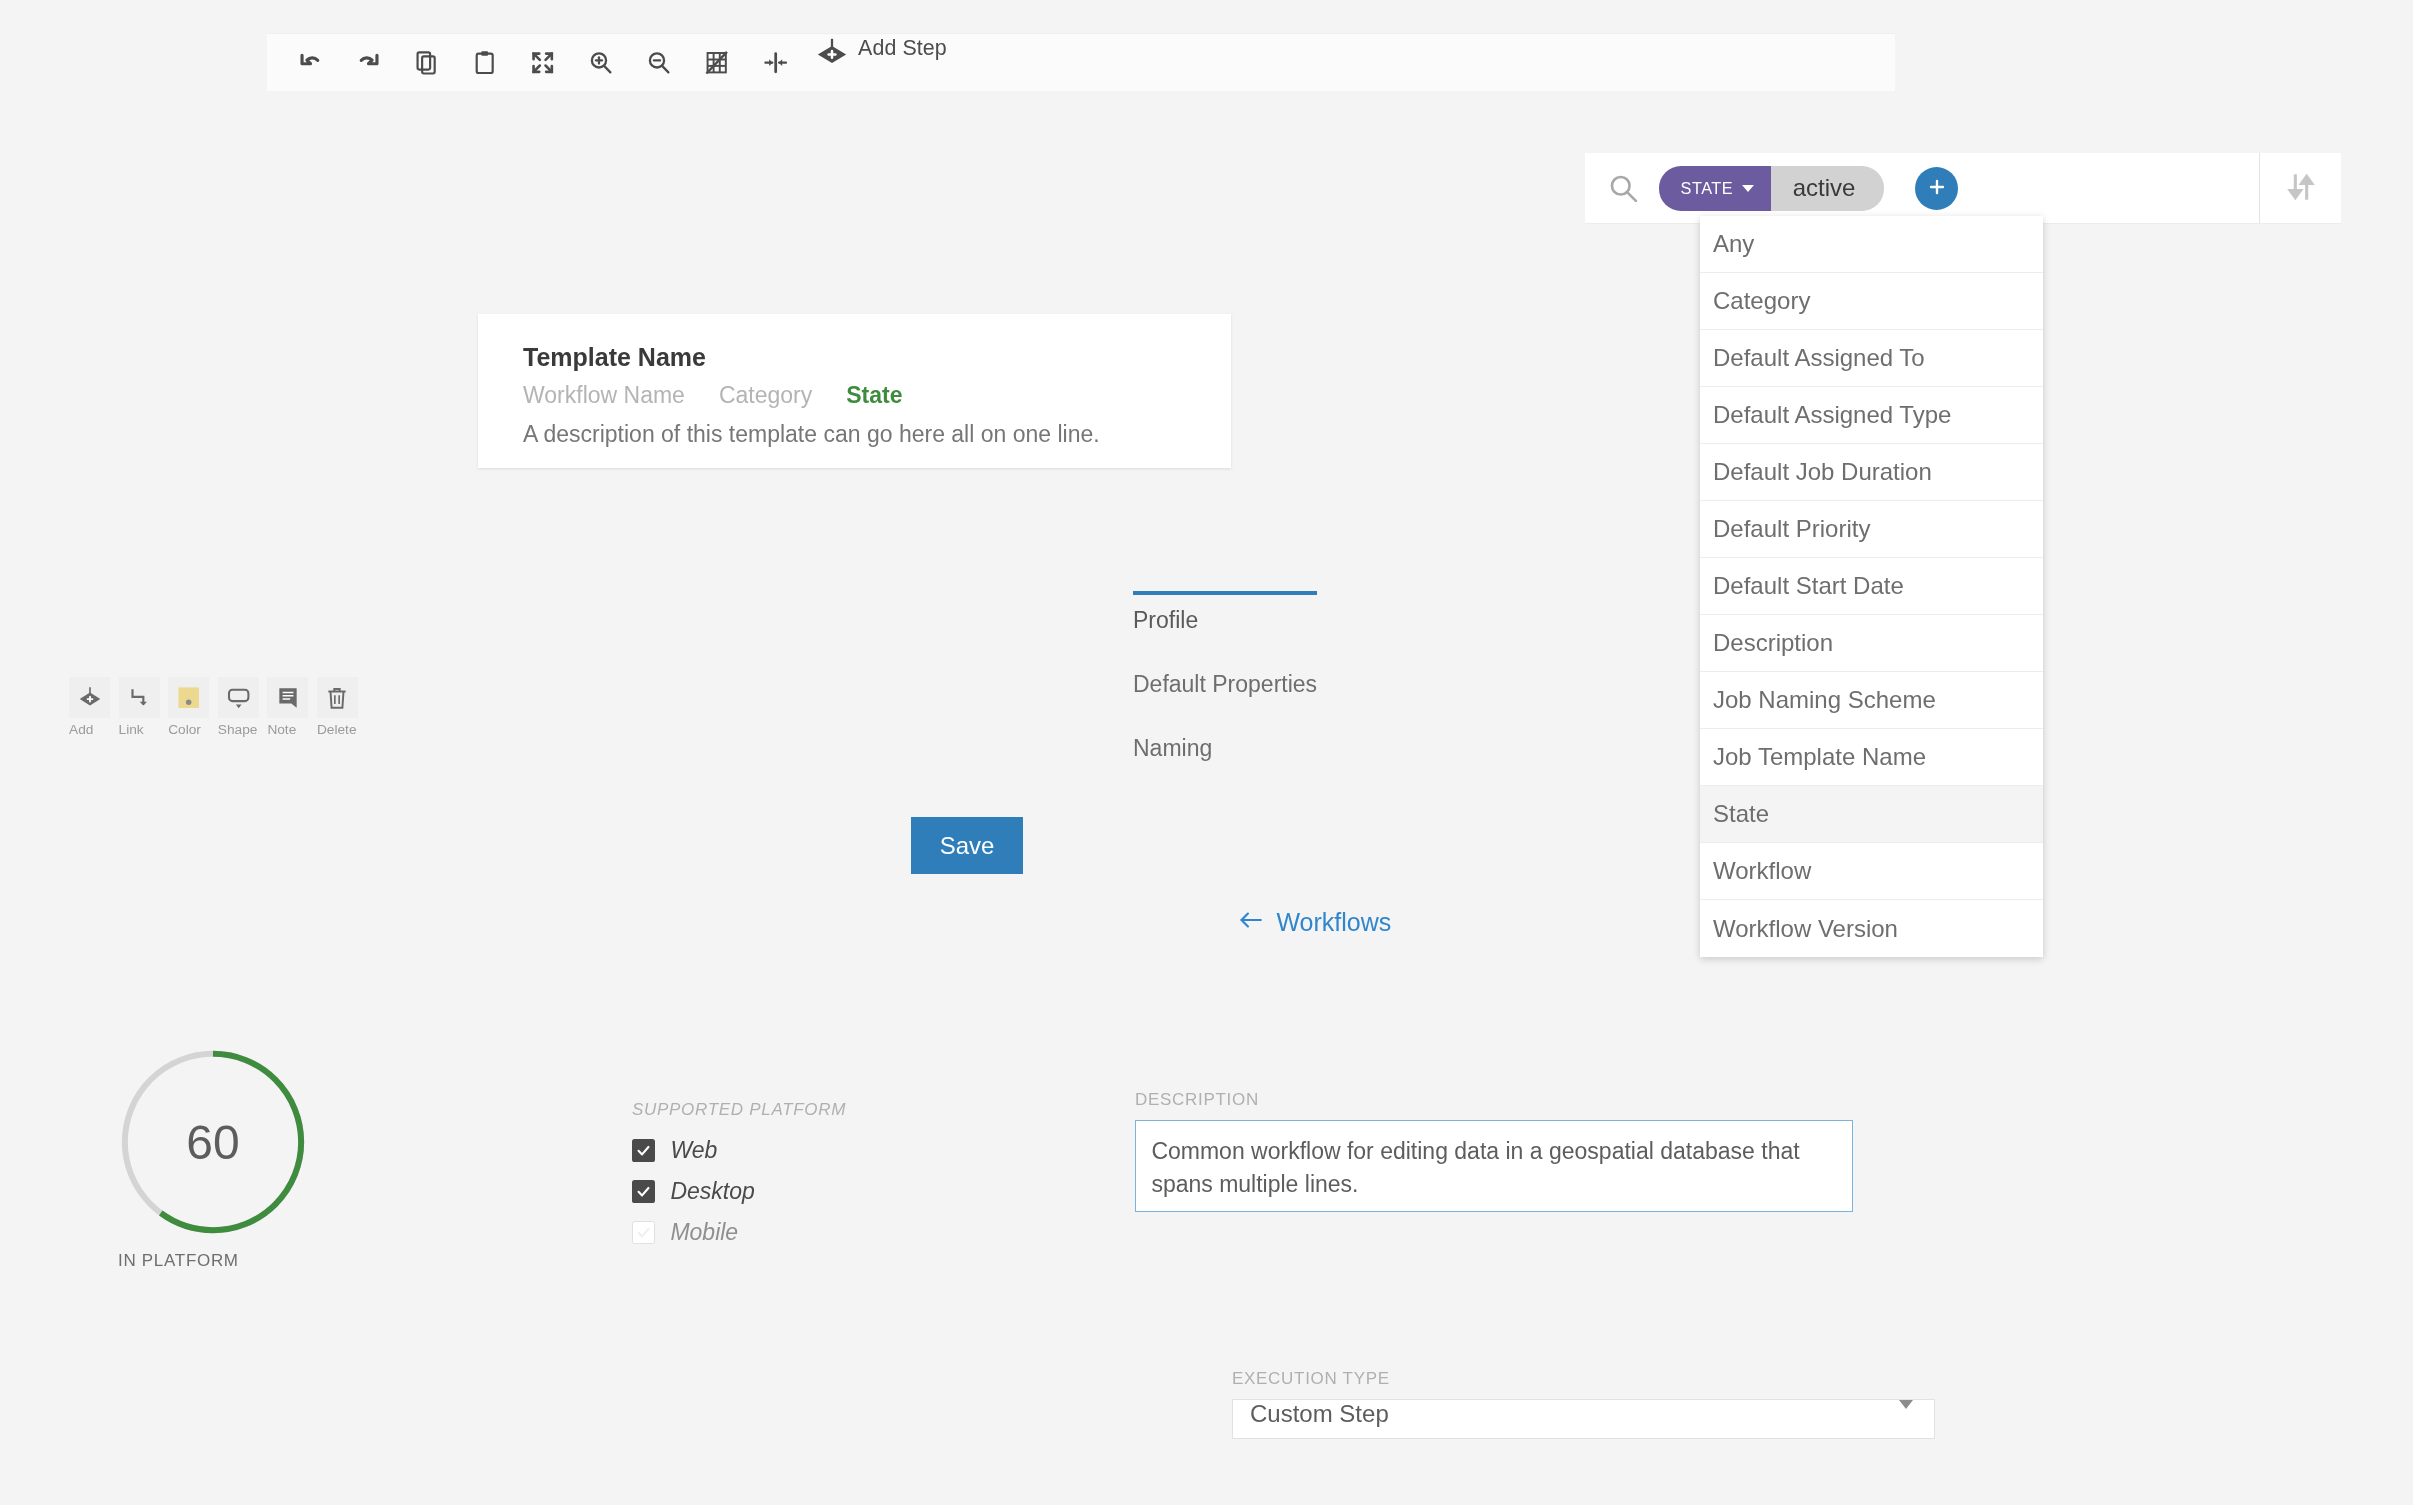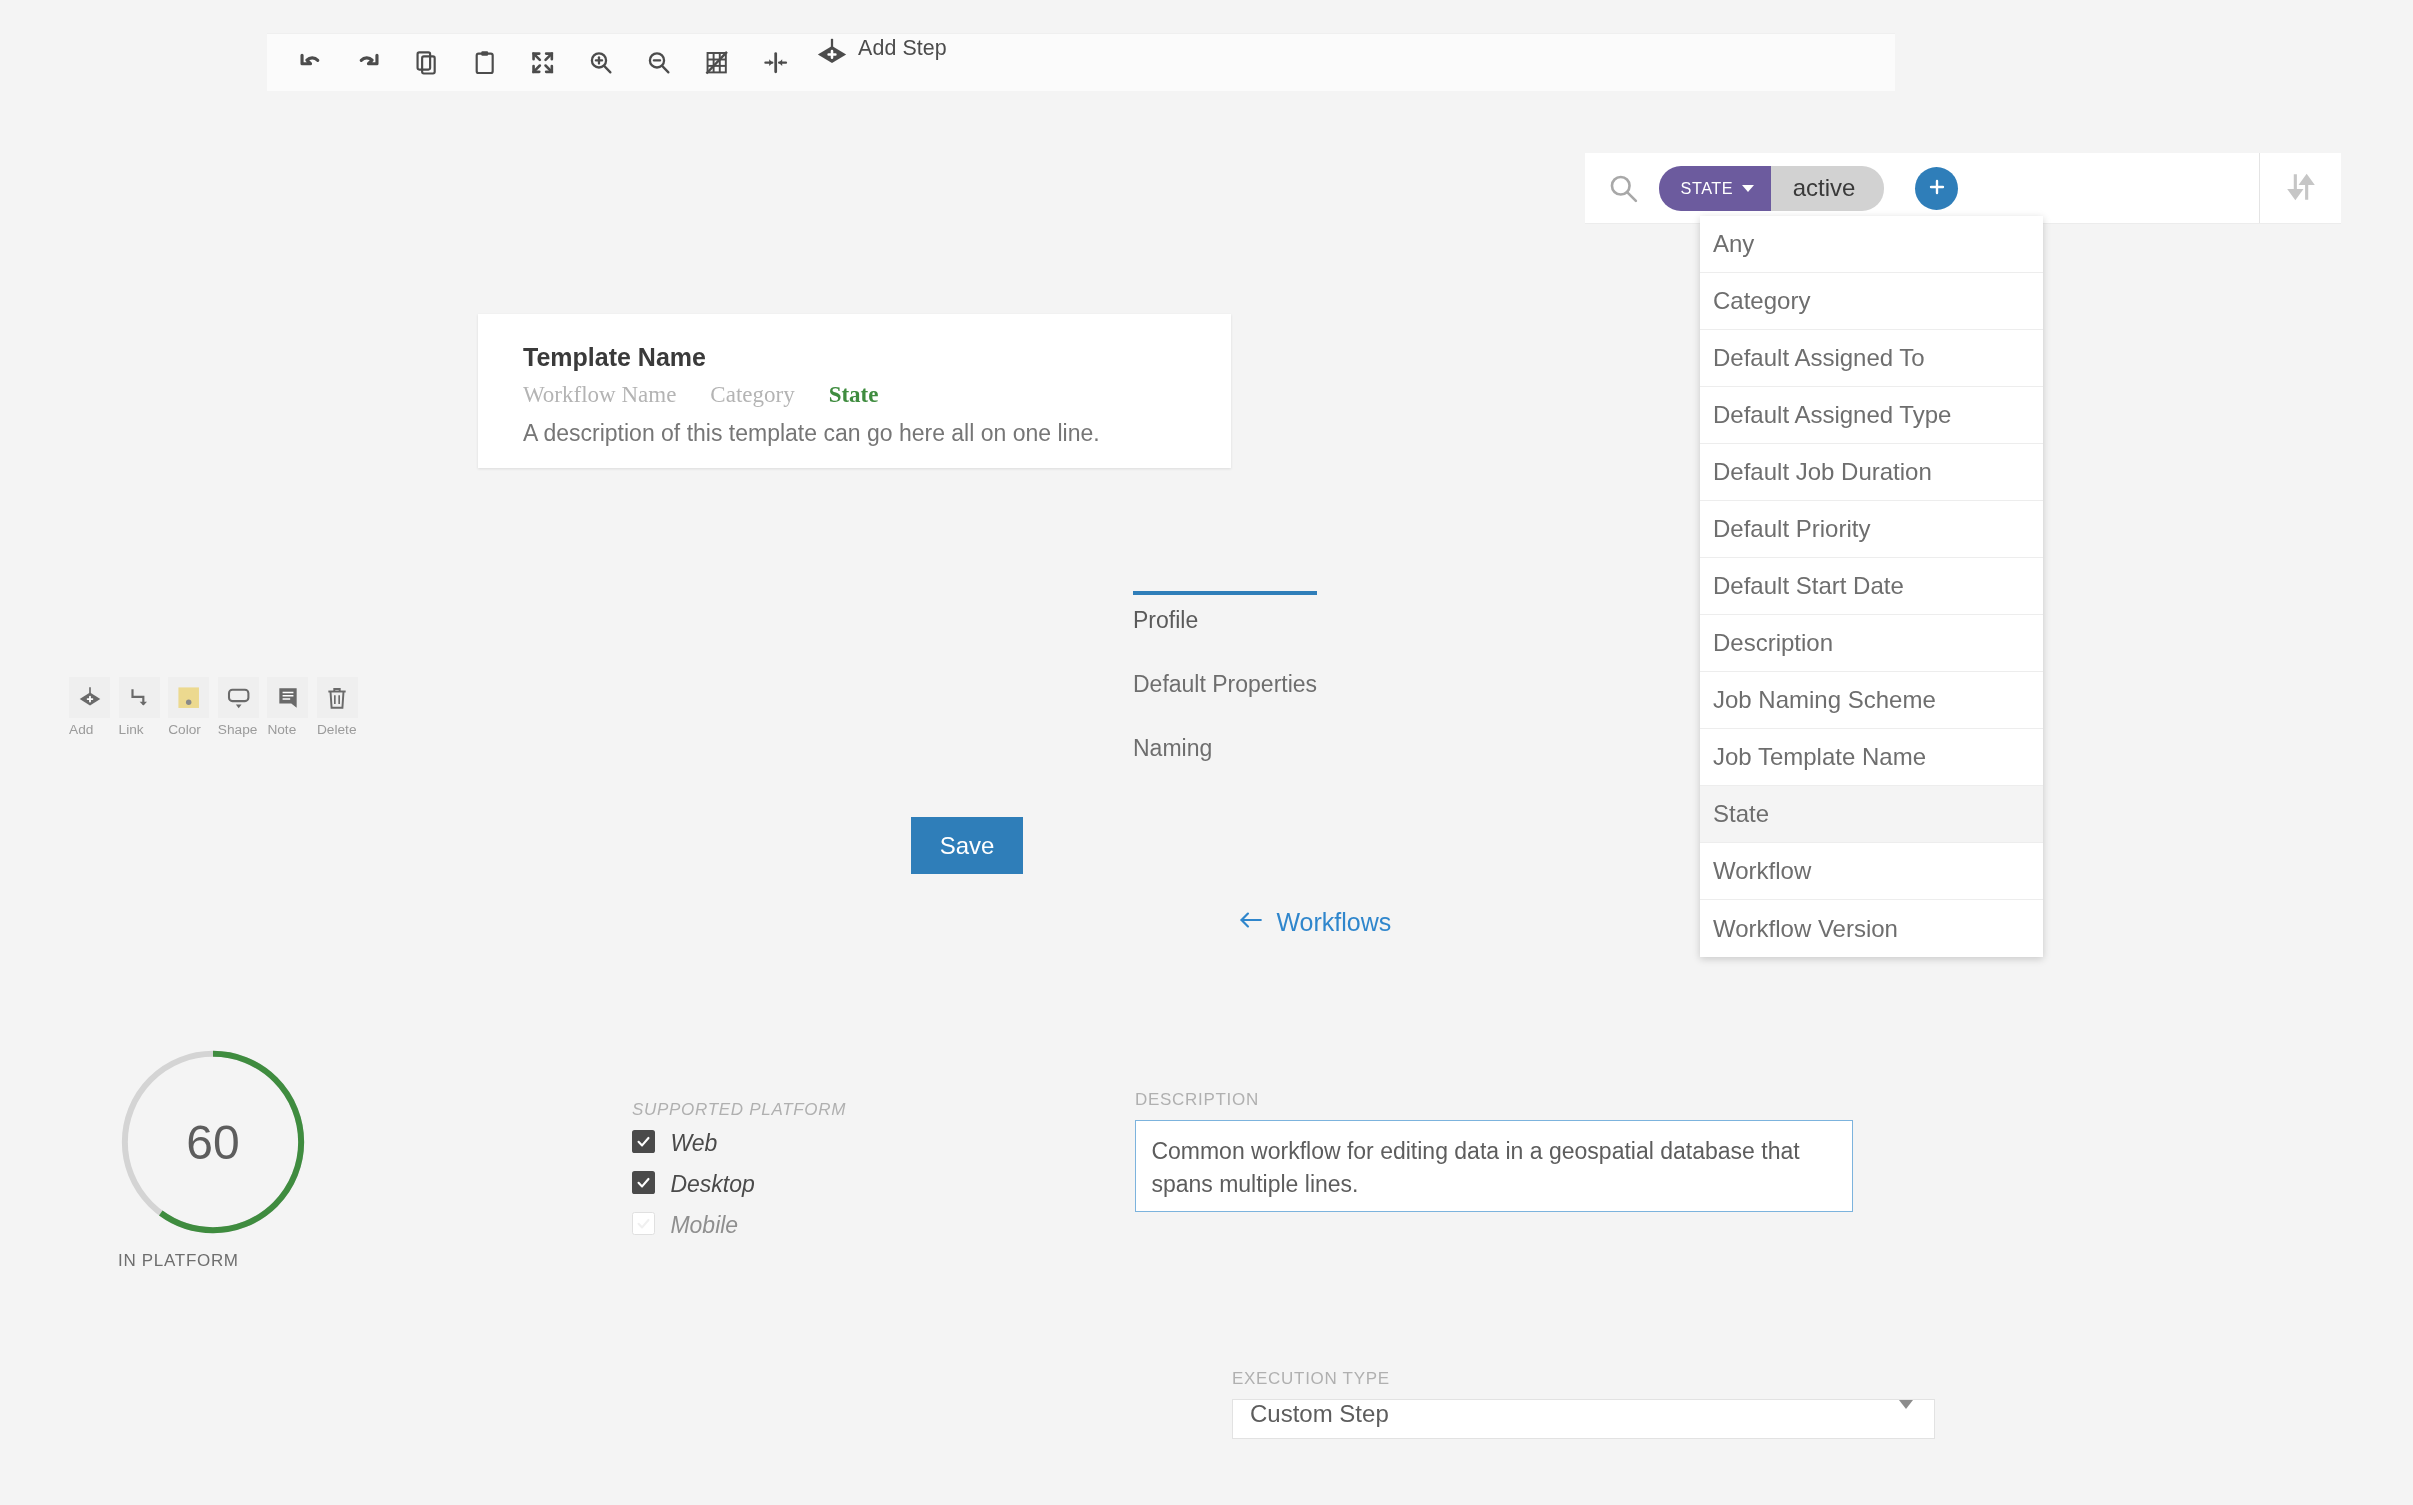--- a/index.html
+++ b/index.html
@@ -178,21 +178,21 @@
     font-size: 25px;
     font-weight: bold;
     color: #3a3a3a;
     margin-bottom: 10.3px;
   }
   #template-meta {
     display: flex;
     gap: 34px;
     margin-bottom: 12px;
   }
-  #template-meta span { font-size: 23px; color: #b4b4b4; font-family: Liberation Serif, serif; }
+  #template-meta span { font-size: 23px; color: #b4b4b4; }
   #template-meta .state-chip-text { color: #3f8c3f; font-weight: bold; }
   #template-desc { font-size: 23px; color: #767676; }
 
   
   #tab-bar {
     position: absolute;
     left: 1133px;
     top: 591px;
     display: flex;
     gap: 21px;
@@ -299,20 +299,21 @@
 
   #platform-group {
     position: absolute;
     left: 632px;
     top: 1100px;
     width: 360px;
     font-style: italic;
   }
   .checkbox-row {
     display: flex;
+    align-items: center;
     gap: 15.4px;
     height: 41px;
     cursor: pointer;
   }
   .cb {
     width: 23px; height: 23px;
     border-radius: 2.6px;
     display: flex;
     align-items: center;
     justify-content: center;

